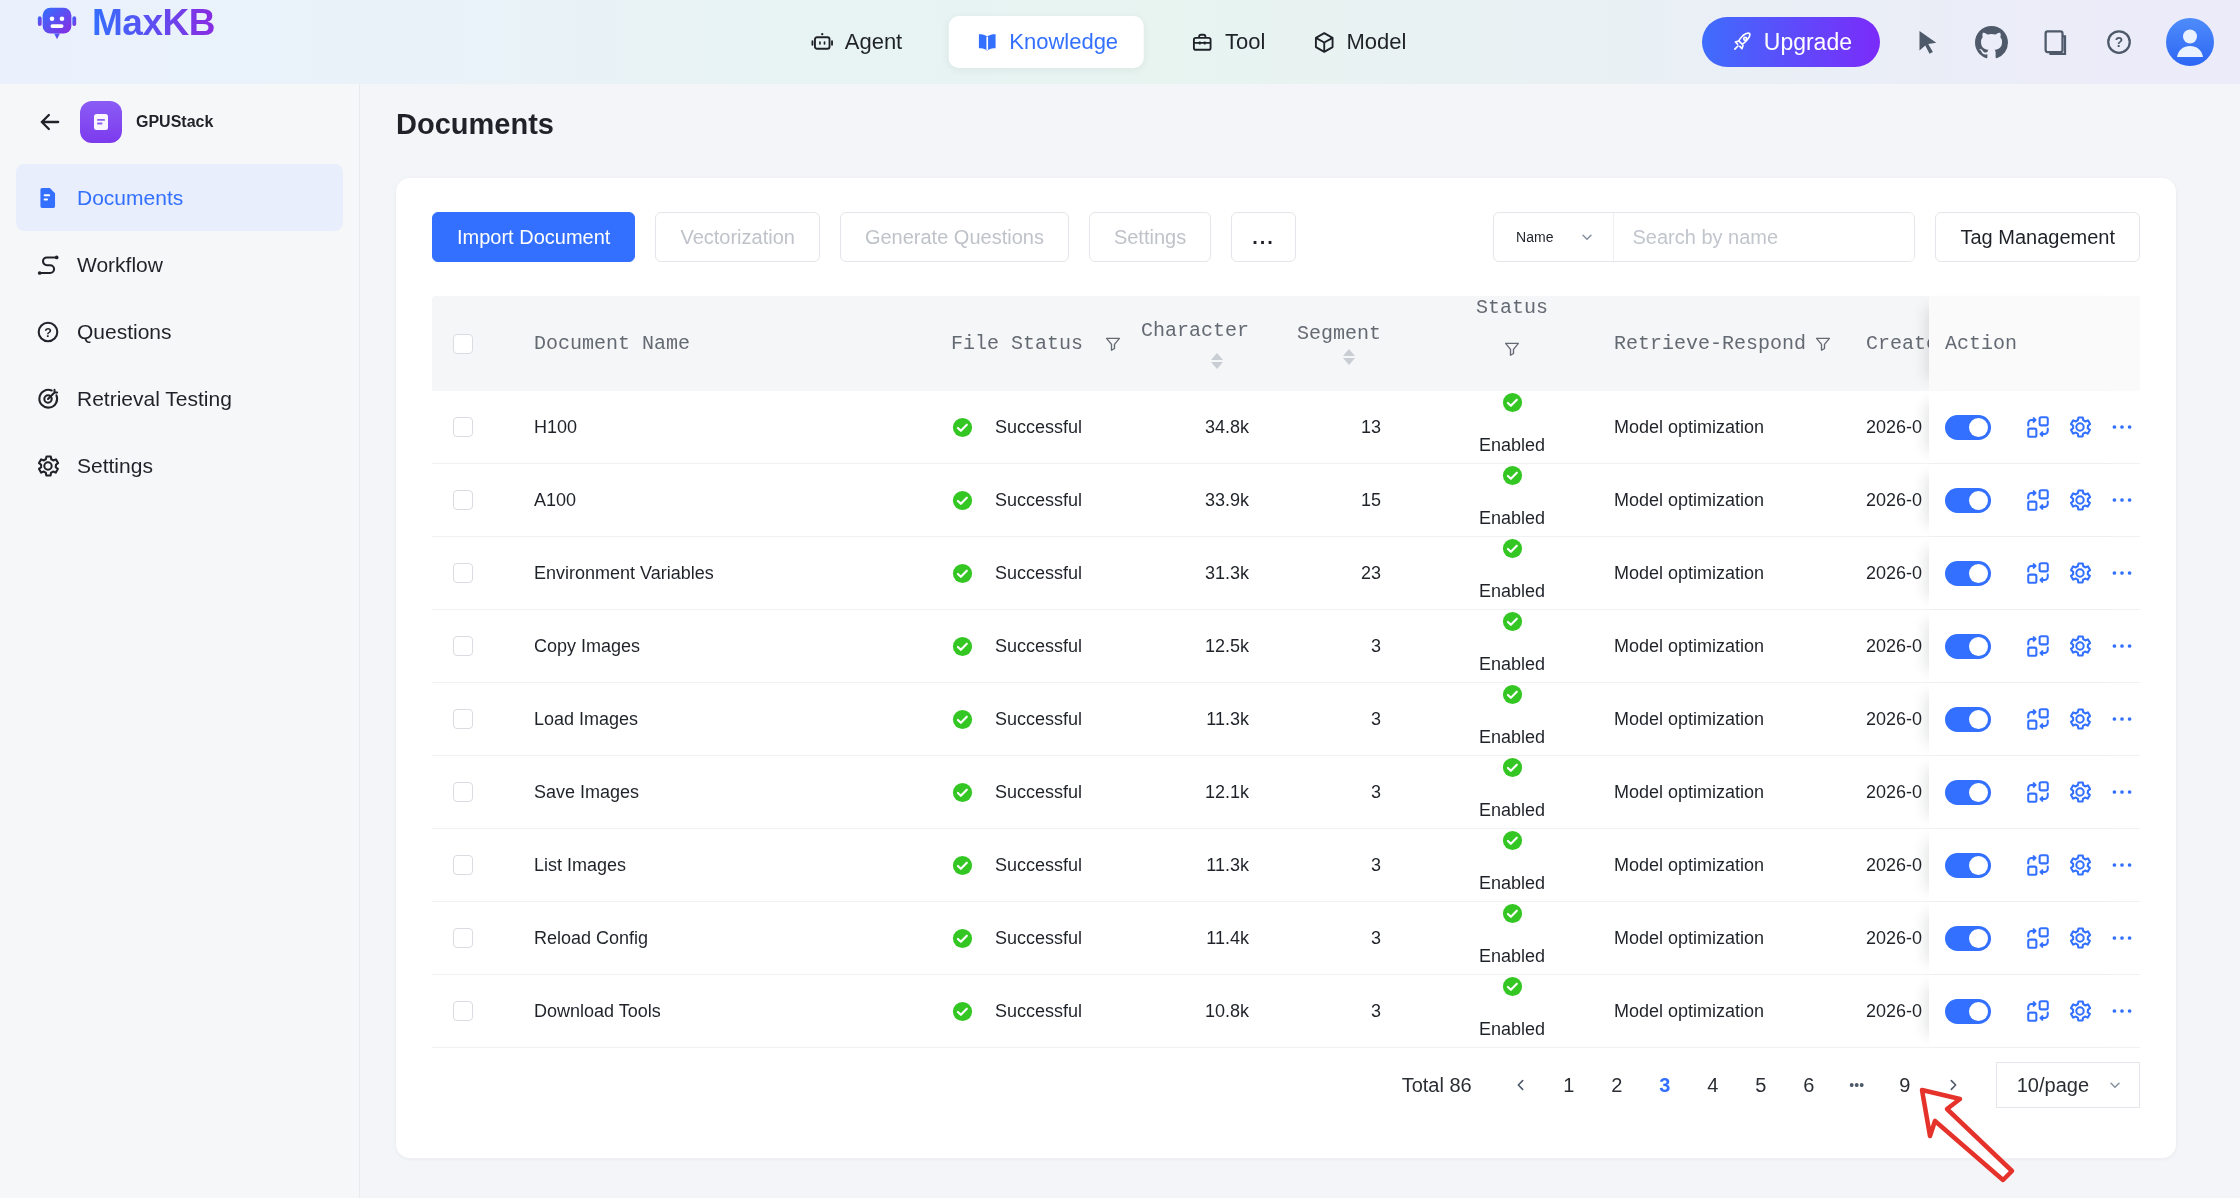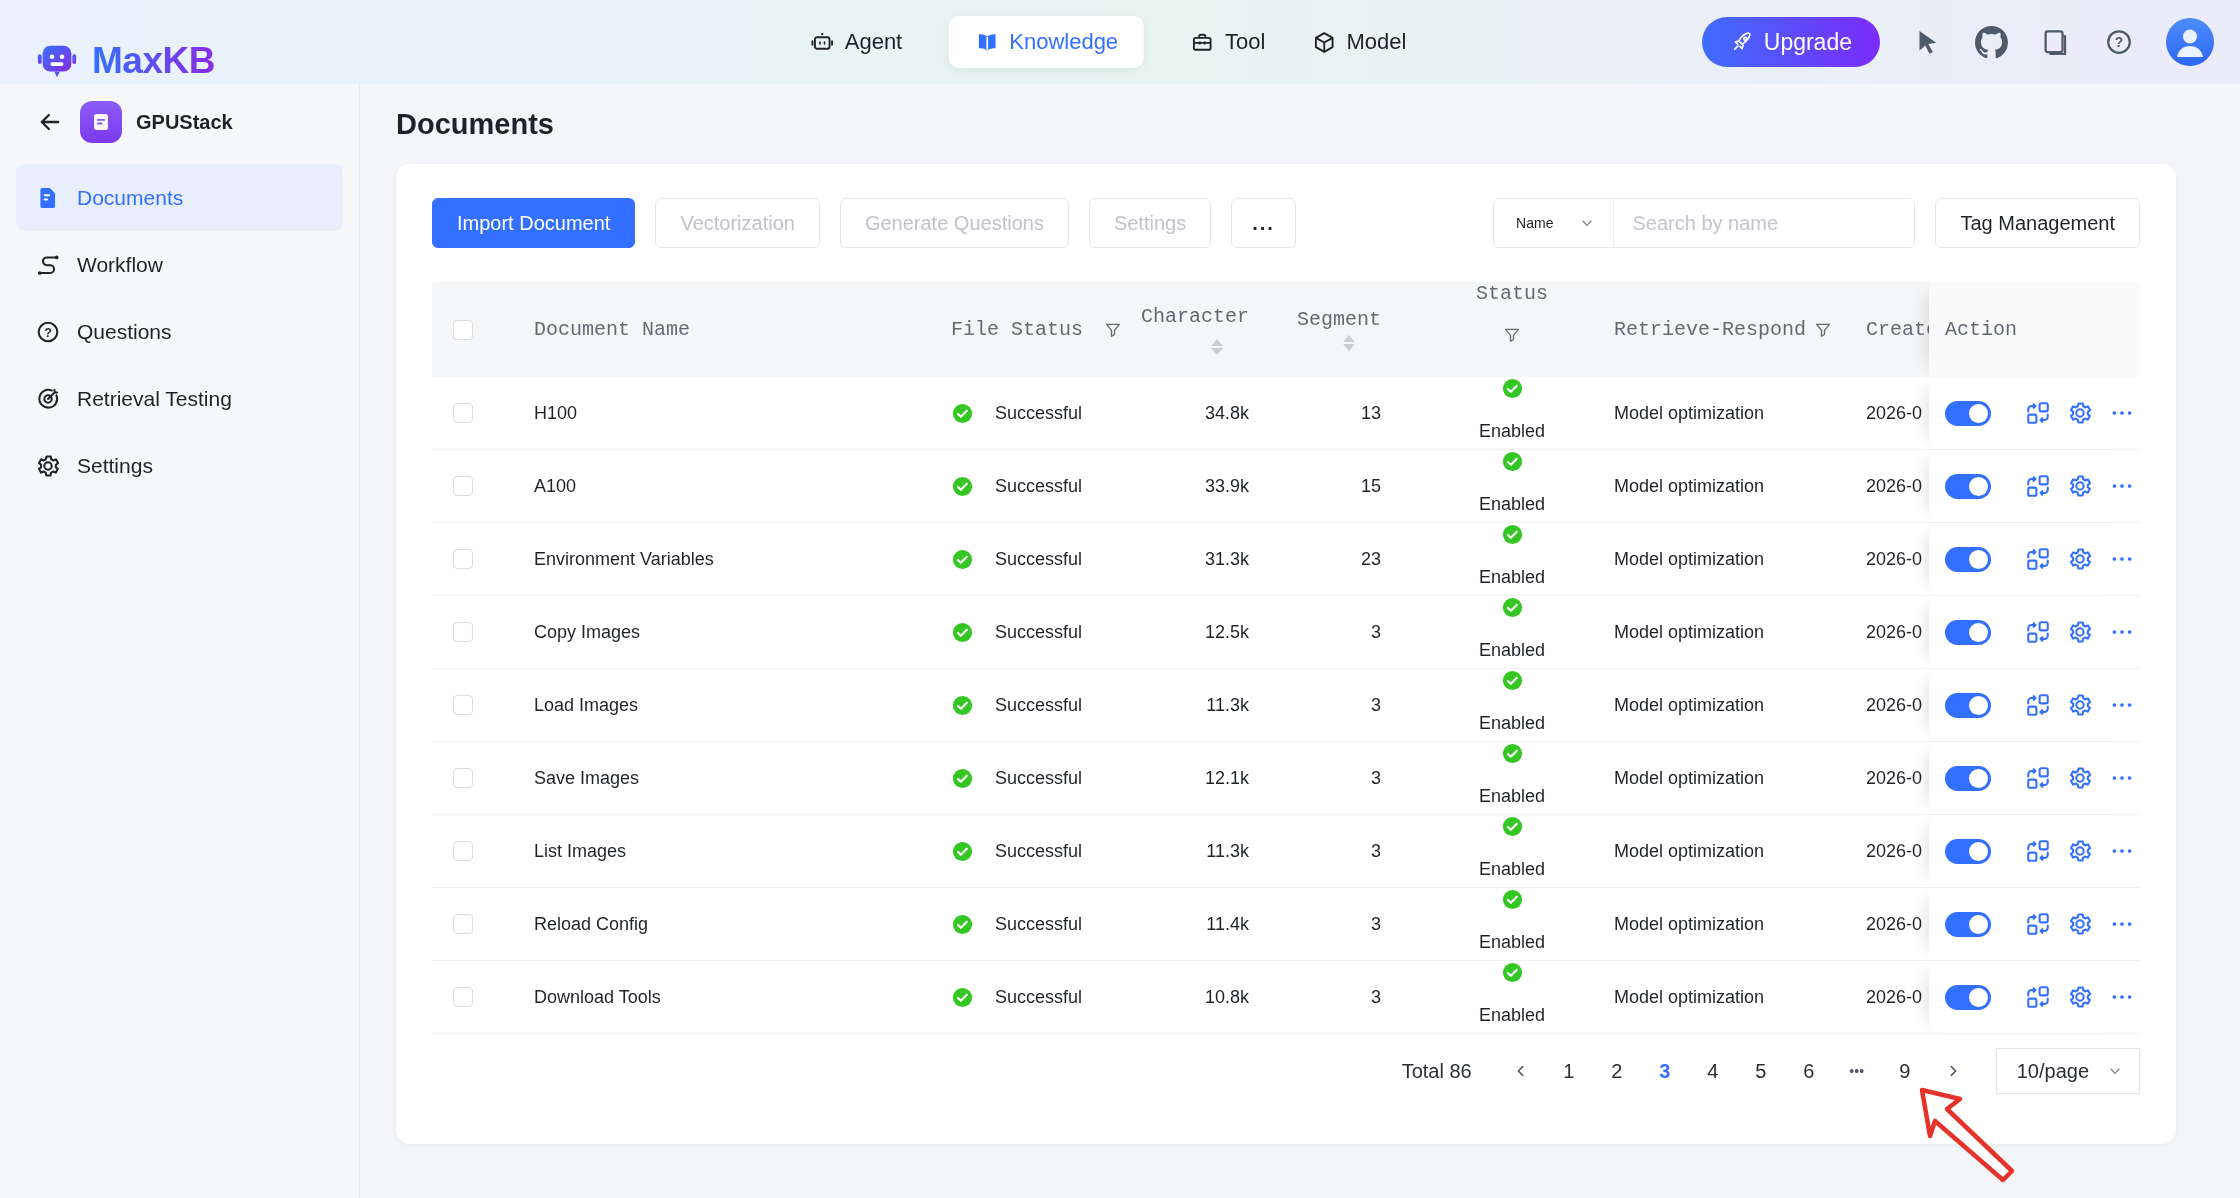--- a/index.html
+++ b/index.html
@@ -2,51 +2,51 @@
 <html><head>
 <meta charset="utf-8">
 <style>
   * { margin:0; padding:0; box-sizing:border-box; }
   html,body { width:2240px; height:1198px; overflow:hidden; }
   body { font-family:"Liberation Sans", sans-serif; color:#1F2329; background:#F4F5F8; position:relative; }
 
   
   .topbar { position:absolute; top:0; left:0; width:2240px; height:84px;
     background:linear-gradient(90deg,#EAF1FD 0%,#E7F4F0 52%,#ECEBFA 100%);
-    display:flex; align-items:flex-end; z-index:10; }
+    display:flex; align-items:flex-start; z-index:10; }
   .logo { display:flex; align-items:center; gap:12px; margin-left:34px; }
   .logo-text { font-size:37px; font-weight:800; letter-spacing:-0.5px;
     background:linear-gradient(90deg,#3370FF,#8A2BE2); -webkit-background-clip:text; background-clip:text; color:transparent; }
   .nav-tabs { position:absolute; left:50%; top:0; height:84px; transform:translateX(-52%);
     display:flex; align-items:center; gap:46px; }
   .nav-tab { display:flex; align-items:center; gap:10px; font-size:22px; color:#1F2329; cursor:pointer; white-space:nowrap; }
   .nav-tab.active { background:#FFFFFF; color:#3370FF; padding:13px 26px; border-radius:10px; box-shadow:0 2px 8px rgba(31,35,41,.06); }
   .topbar-right { position:absolute; right:26px; top:0; height:84px; display:flex; align-items:center; gap:30px; }
   .upgrade-btn { display:flex; align-items:center; gap:10px; height:50px; padding:0 28px; border-radius:26px;
     background:linear-gradient(90deg,#3F6DFC,#7B2BF9); color:#fff; font-size:23px; border:none; cursor:pointer; }
   .tb-icon { width:34px; height:34px; display:flex; align-items:center; justify-content:center; color:#4E5969; cursor:pointer; }
   .avatar { width:48px; height:48px; border-radius:50%; background:linear-gradient(180deg,#4E8CFB,#2D66F4);
     display:flex; align-items:center; justify-content:center; cursor:pointer; }
 
   
   .sidebar { position:absolute; top:84px; left:0; width:360px; height:1114px; background:#F6F7F9; border-right:1px solid #E8EAEE; }
   .sb-head { display:flex; align-items:center; gap:14px; height:76px; padding-left:36px; }
   .kb-icon { width:42px; height:42px; border-radius:12px; background:linear-gradient(180deg,#8B5CF6,#7C3AED);
     display:flex; align-items:center; justify-content:center; }
-  .kb-name { font-size:20px; font-weight:600; }
+  .kb-name { font-size:16px; font-weight:600; }
   .sb-menu { margin-top:4px; }
   .sb-item { display:flex; align-items:center; gap:16px; height:67px; margin:0 16px; padding-left:18px;
     border-radius:8px; font-size:21px; color:#1F2329; cursor:pointer; }
   .sb-item.active { background:#E8EEFC; color:#3370FF; }
   .sb-item .sbi { width:27px; height:27px; display:flex; align-items:center; justify-content:center; }
 
   
   .main { position:absolute; top:84px; left:360px; width:1880px; height:1114px; }
   .page-title { position:absolute; left:36px; top:24px; font-size:29px; font-weight:600; }
-  .card { position:absolute; left:36px; top:80px; width:1780px; height:980px; background:#fff; border-radius:14px;
+  .card { position:absolute; left:36px; top:94px; width:1780px; height:980px; background:#fff; border-radius:14px;
     box-shadow:0 1px 4px rgba(31,35,41,.05); padding:34px 36px 0 36px; }
 
   
   .tool-row { display:flex; justify-content:space-between; align-items:center; height:50px; }
   .tool-left, .tool-right { display:flex; align-items:center; gap:20px; }
   .btn { height:50px; border-radius:6px; font-size:20px; display:inline-flex; align-items:center; justify-content:center;
     padding:0 24px; cursor:pointer; border:1px solid #E5E6EB; background:#fff; color:#1F2329; font-family:inherit; }
   .btn.primary { background:#3370FF; border-color:#3370FF; color:#fff; }
   .btn.disabled { color:#BFC3C9; cursor:not-allowed; }
   .btn.more-btn { padding:0 20px; font-weight:700; letter-spacing:2px; }

